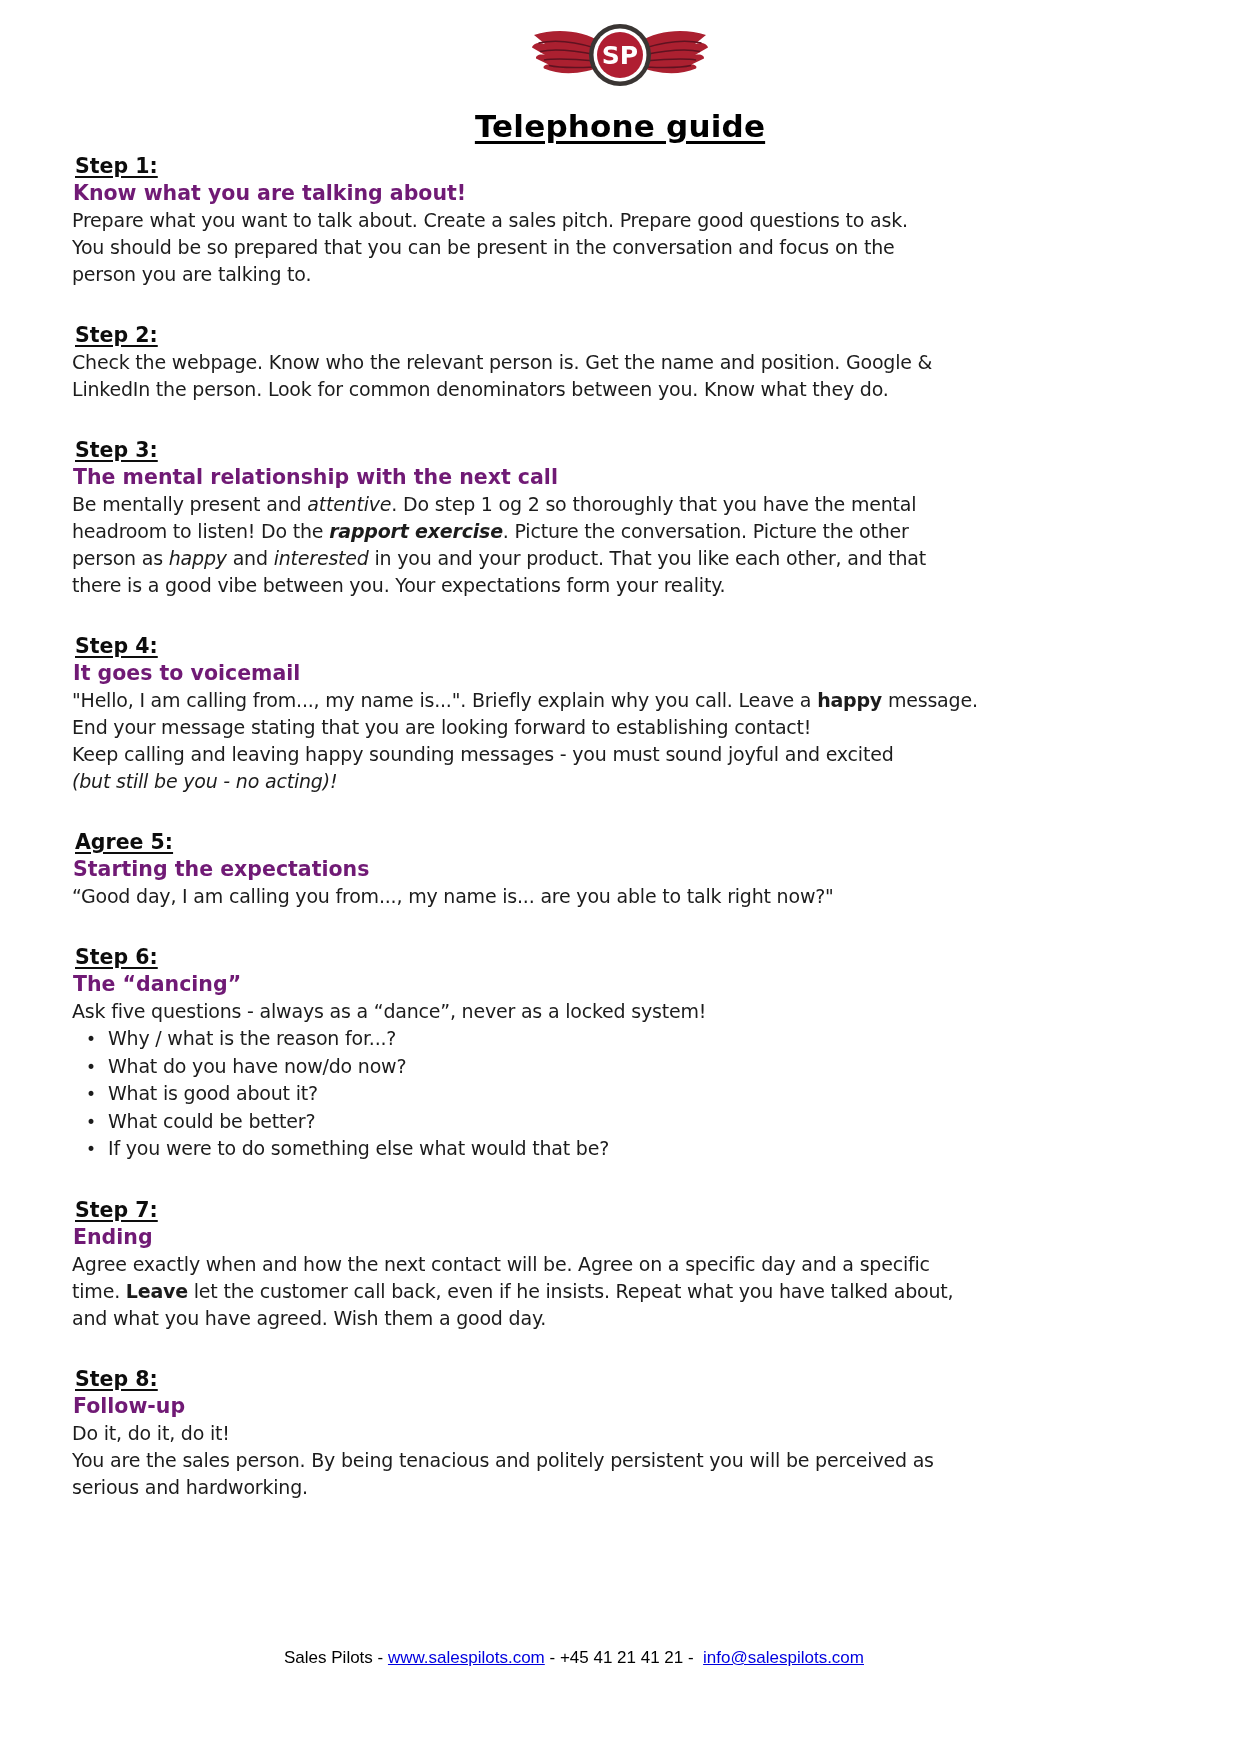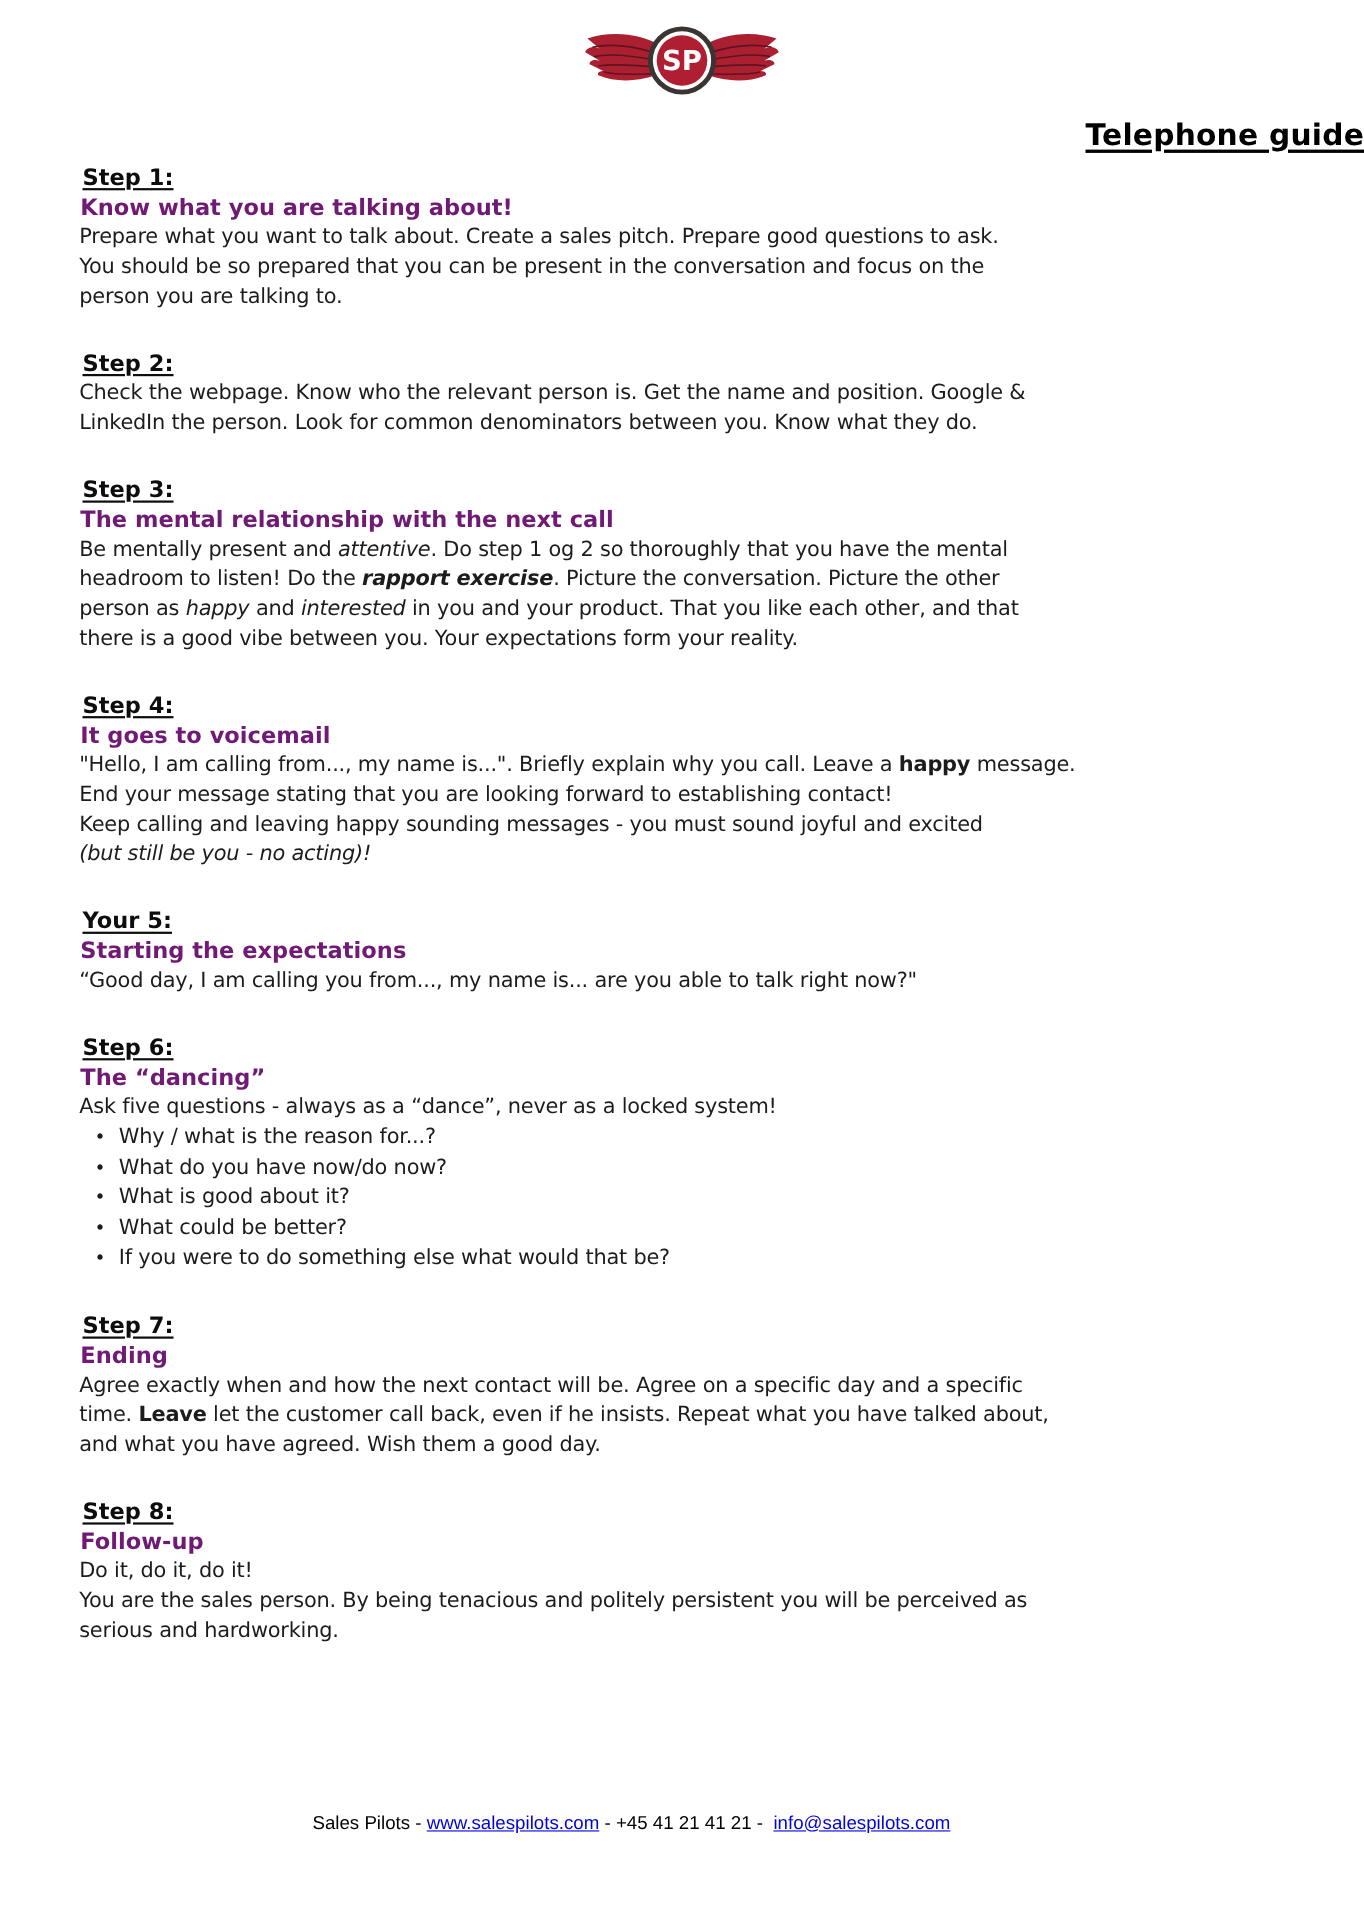--- a/index.html
+++ b/index.html
@@ -14,22 +14,22 @@
     color: #1c1c1c;
     overflow: hidden;
   }
   .logo-wrap {
     padding-top: 12px;
     display: flex;
     justify-content: center;
   }
   .doc-title {
     margin-top: 10px;
-    text-align: right;
-    font-size: 27px;
+    text-align: center;
+    font-size: 31px;
     font-weight: 800;
     color: #000000;
     text-decoration: underline;
     text-decoration-thickness: 3px;
     text-underline-offset: 4px;
     letter-spacing: 0.2px;
   }
   .content {
     padding-left: 72px;
     padding-right: 40px;
@@ -149,21 +149,21 @@
       </section>
       <section class="doc-section">
         <h2 class="step-heading">Step 4:</h2>
         <h3 class="step-title">It goes to voicemail</h3>
         <div class="line"><span>"Hello, I am calling from..., my name is...". Briefly explain why you call. Leave a </span><span class="b">happy</span><span> message.</span></div>
         <div class="line"><span>End your message stating that you are looking forward to establishing contact!</span></div>
         <div class="line"><span>Keep calling and leaving happy sounding messages - you must sound joyful and excited</span></div>
         <div class="line"><span class="i">(but still be you - no acting)!</span></div>
       </section>
       <section class="doc-section">
-        <h2 class="step-heading">Your 5:</h2>
+        <h2 class="step-heading">Agree 5:</h2>
         <h3 class="step-title">Starting the expectations</h3>
         <div class="line"><span>“Good day, I am calling you from..., my name is... are you able to talk right now?"</span></div>
       </section>
       <section class="doc-section">
         <h2 class="step-heading">Step 6:</h2>
         <h3 class="step-title">The “dancing”</h3>
         <div class="line"><span>Ask five questions - always as a “dance”, never as a locked system!</span></div>
         <div class="bullet-row">
           <span class="dot">•</span>
           <span class="btext">Why / what is the reason for...?</span>

